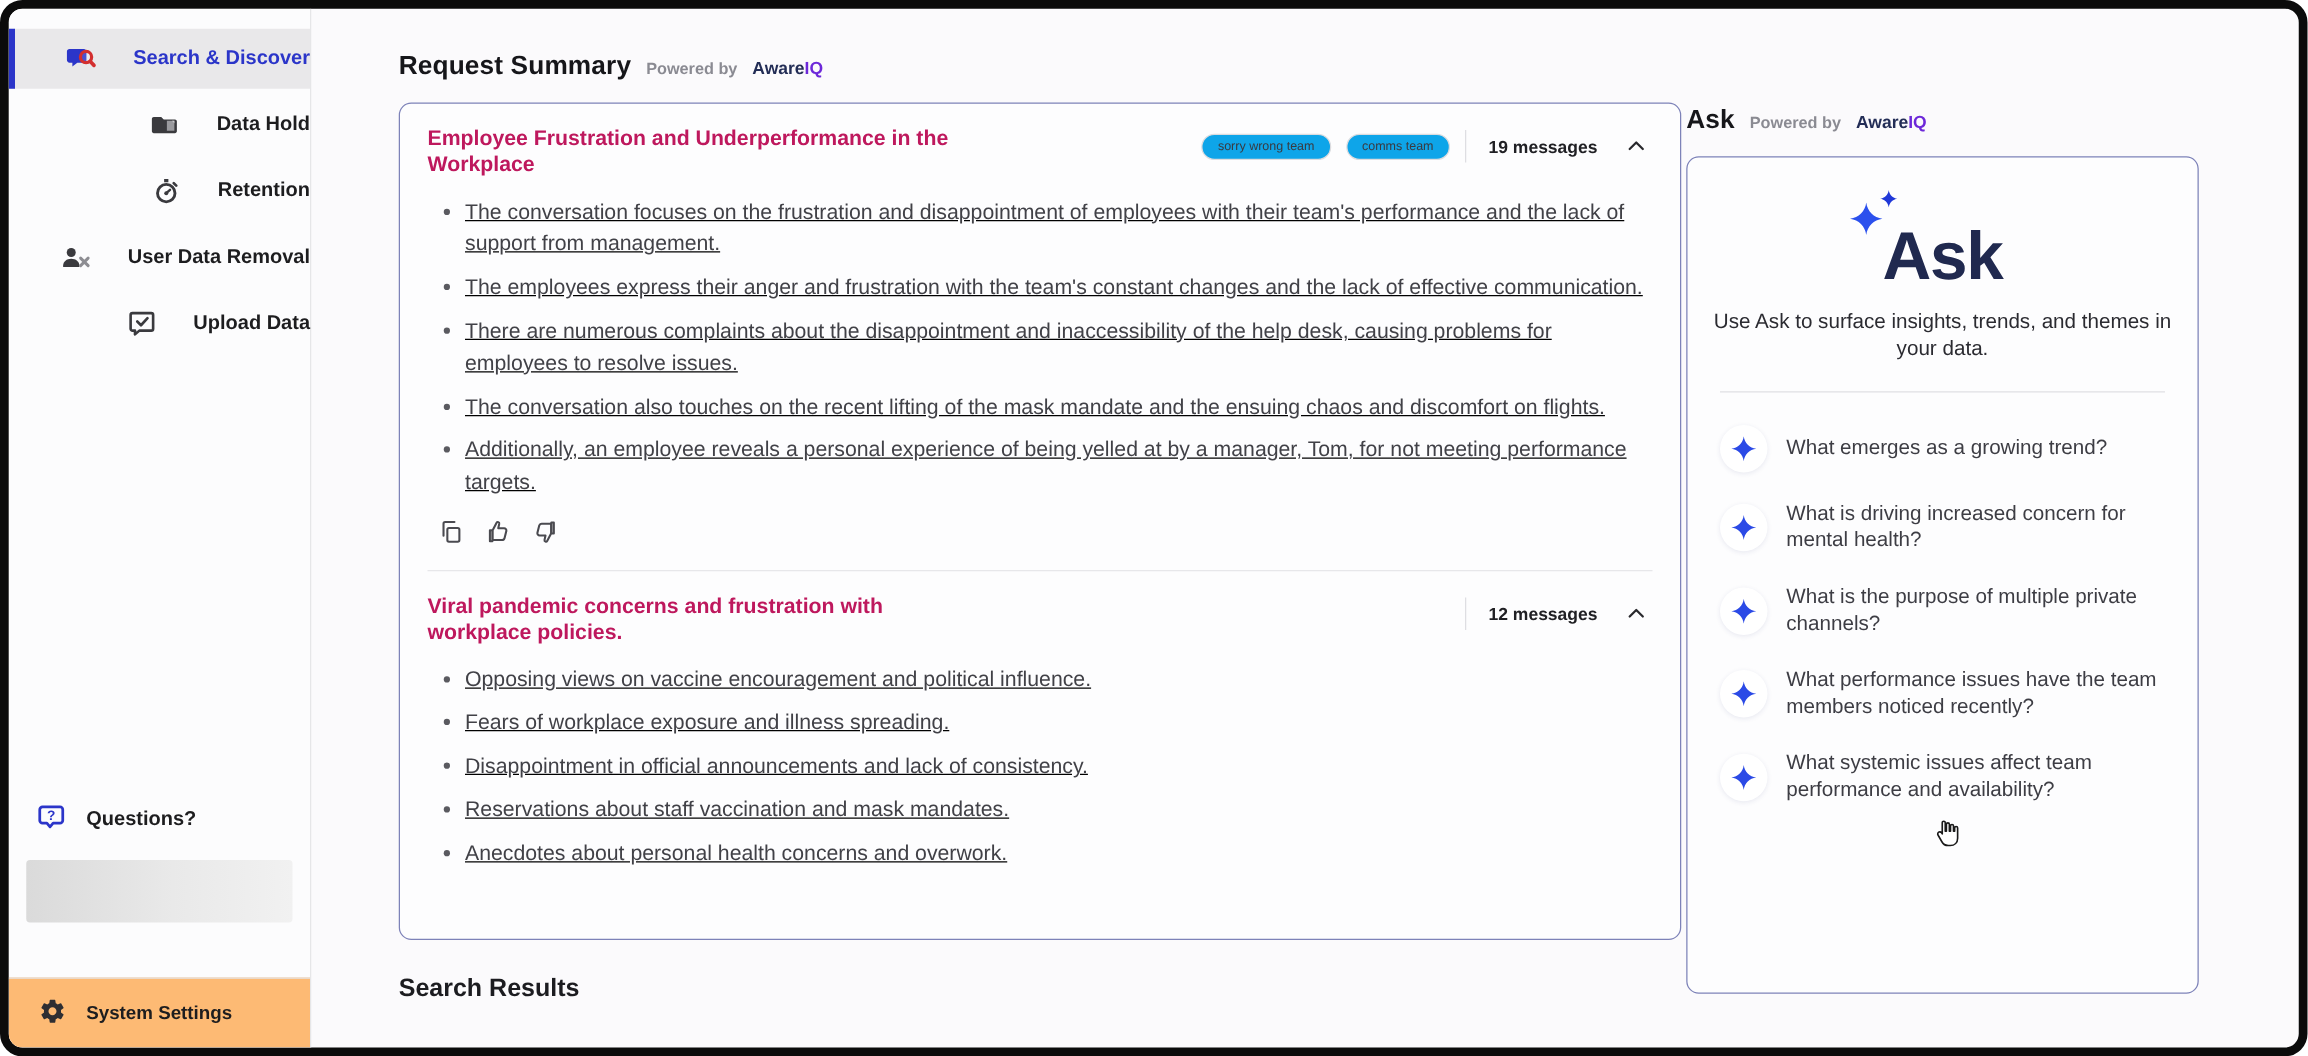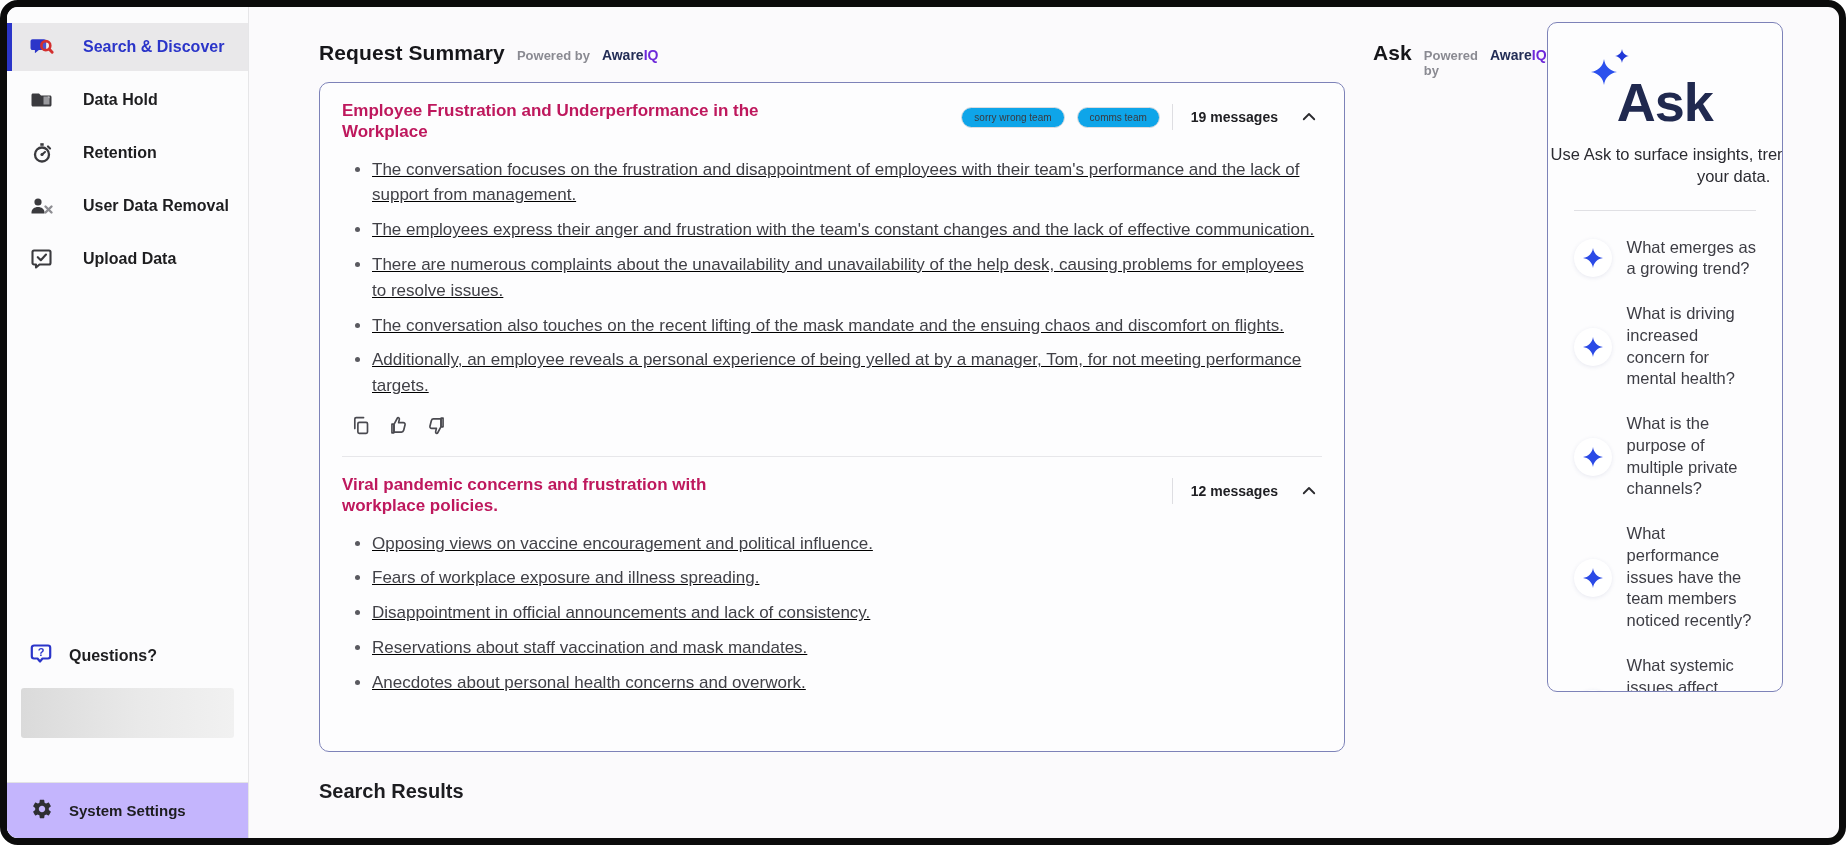--- a/index.html
+++ b/index.html
@@ -12,45 +12,45 @@
 
   
   .sidebar {
     width:242px; flex:0 0 242px; background:#fcfcfd; border-right:1px solid #e6e6e8;
     display:flex; flex-direction:column; position:relative;
   }
   .nav { padding-top:16px; }
   .nav-item {
     height:48px; display:flex; align-items:center; gap:28px;
     padding-left:22px; margin-bottom:5px; cursor:pointer;
-    font-size:16px; color:#1d1d1f; font-weight:600;
+    font-size:16px; color:#1d1d1f; font-weight:600;justify-content:flex-end;
   }
   .nav-item.active {
     background:#e9e8ea; border-left:5px solid #2b35c9; padding-left:17px;
     color:#2b35c9;
   }
   .nav-item .icn { width:26px; height:26px; display:flex; align-items:center; justify-content:center; }
   .sidebar-bottom { margin-top:auto; }
   .questions-row {
     display:flex; align-items:center; gap:16px; padding-left:22px; height:40px;
     font-size:16px; font-weight:700; color:#1d1d1f; cursor:pointer;
   }
   .logo-placeholder {
     margin:12px 14px 44px 14px; height:50px; border-radius:3px;
     background:linear-gradient(90deg,#dadada 0%,#e9e9e9 55%,#f1f1f1 100%);
   }
   .settings-row {
     border-top:1px solid #e3e3e5; height:56px; display:flex; align-items:center; gap:16px;
-    padding-left:24px; font-size:15px; font-weight:600; color:#1d1d1f; cursor:pointer; background:#c4b5fd;
+    padding-left:24px; font-size:15px; font-weight:600; color:#1d1d1f; cursor:pointer; background:#fdba74;
   }
 
   
-  .main { flex:1; display:flex; gap:28px; padding:0 64px 0 70px; }
+  .main { flex:1; display:flex; gap:4px; padding:0 64px 0 70px; }
   .col-left { width:1026px; flex:0 0 1026px; display:flex; flex-direction:column; }
-  .col-right { width:410px; flex:0 0 410px; display:flex; flex-direction:row;justify-content:center; }
+  .col-right { width:410px; flex:0 0 410px; display:flex; flex-direction:column;justify-content:center; }
 
   .panel-header { margin-top:34px; height:26px; display:flex; align-items:baseline; gap:12px; }
   .panel-title { font-size:21px; font-weight:800; color:#16161a; letter-spacing:.1px; }
   .powered { font-size:13px; color:#8a8a92; font-weight:600; }
   .brand { font-size:14px; font-weight:800; }
   .brand .a { color:#232d56; } .brand .b { color:#6d28d9; }
 
   .card {
     margin-top:15px; background:#fdfdfe; border:1.5px solid #7d82b8; border-radius:10px;
     height:670px; overflow:hidden;
@@ -216,21 +216,21 @@
               <button class="chev-btn">
                 <svg width="18" height="18" viewBox="0 0 24 24">
                     <path d="M5 15l7-7 7 7" fill="none" stroke="#2a2a2e" stroke-width="2.4" stroke-linecap="round" stroke-linejoin="round"></path>
                   </svg>
               </button>
             </div>
           </div>
           <ul class="bullets">
             <li>The conversation focuses on the frustration and disappointment of employees with their team's performance and the lack of support from management.</li>
             <li>The employees express their anger and frustration with the team's constant changes and the lack of effective communication.</li>
-            <li>There are numerous complaints about the unavailability and unavailability of the help desk, causing problems for employees to resolve issues.</li>
+            <li>There are numerous complaints about the disappointment and inaccessibility of the help desk, causing problems for employees to resolve issues.</li>
             <li>The conversation also touches on the recent lifting of the mask mandate and the ensuing chaos and discomfort on flights.</li>
             <li>Additionally, an employee reveals a personal experience of being yelled at by a manager, Tom, for not meeting performance targets.</li>
           </ul>
           <div class="actions">
             <button class="icon-btn">
               <svg width="21" height="21" viewBox="0 0 24 24">
                   <rect x="9" y="8.5" width="11" height="12.5" rx="1.5" fill="none" stroke="#4a4a50" stroke-width="1.9"></rect>
                   <path d="M5.5 15.5v-11A1.5 1.5 0 0 1 7 3h8.5" fill="none" stroke="#4a4a50" stroke-width="1.9" stroke-linecap="round"></path>
                 </svg>
             </button>

